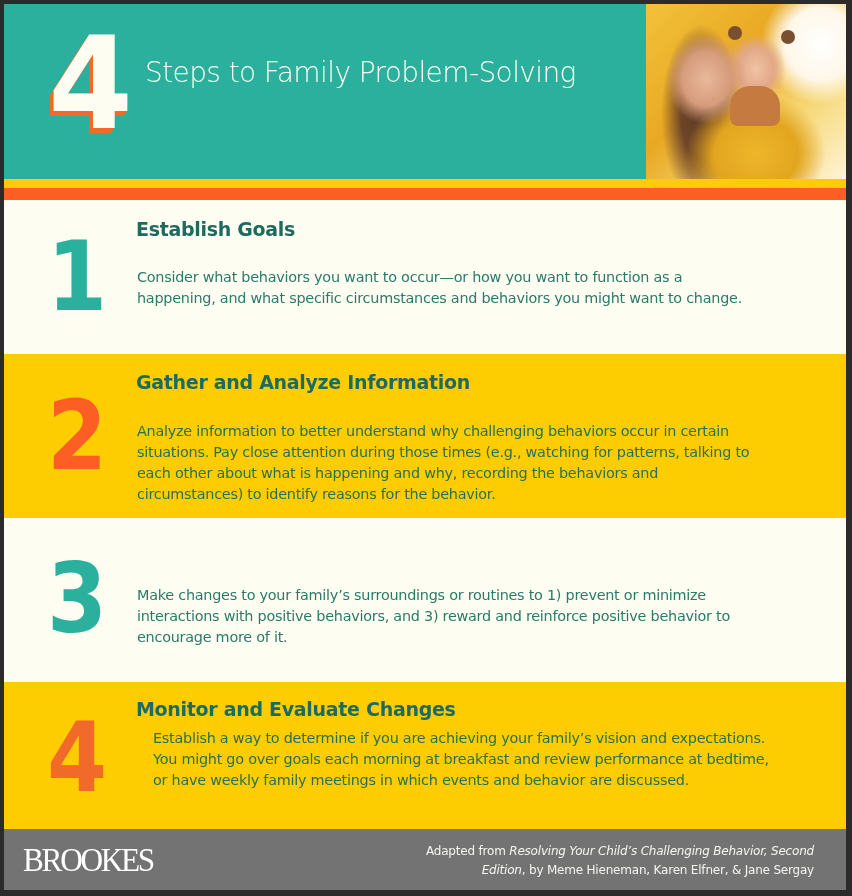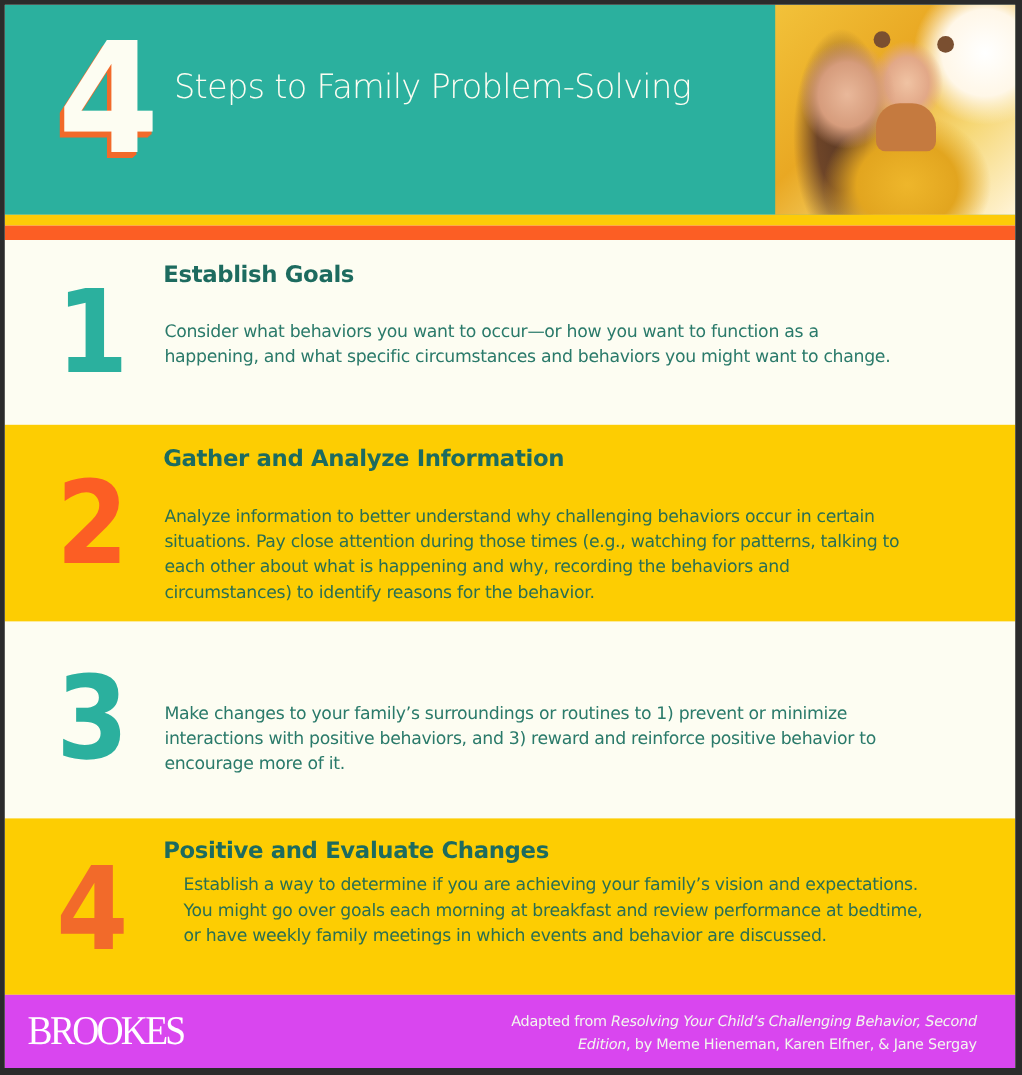--- a/index.html
+++ b/index.html
@@ -78,21 +78,21 @@
     font-family: "DejaVu Sans", sans-serif; font-weight: 400;
     font-size: 14.4px; line-height: 21px; color: #2a7a6a;
     letter-spacing: -0.25px;
   }
   .step.yellow .step-body { color: #2a6f53; }
   .step-body .line { display: block; white-space: nowrap; }
 
   
   .footer {
     position: absolute; left: 0; top: 825px; width: 842px; height: 61px;
-    background: #d946ef;
+    background: #737373;
   }
   .footer-logo {
     position: absolute; left: 19px; top: 14px;
     font-family: "Liberation Serif", "DejaVu Serif", serif;
     font-size: 34px; line-height: 34px; color: #ffffff; letter-spacing: -2.5px;
     transform: scaleX(0.92); transform-origin: left top;
   }
   .footer-credit {
     position: absolute; right: 32px; top: 13px; text-align: right;
     font-family: "DejaVu Sans", sans-serif; font-size: 12px; line-height: 18.5px;
@@ -142,21 +142,21 @@
     <div class="step-number teal" style="top:33px;">3</div>
     <div class="step-body" style="top:67px;">
       <span class="line">Make changes to your family’s surroundings or routines to 1) prevent or minimize</span>
       <span class="line">interactions with positive behaviors, and 3) reward and reinforce positive behavior to</span>
       <span class="line">encourage more of it.</span>
     </div>
   </div>
 
   <div class="step yellow" style="top:678px;height:147px;">
     <div class="step-number orange4" style="top:28px;">4</div>
-    <div class="step-title" style="top:16px;">Positive and Evaluate Changes</div>
+    <div class="step-title" style="top:16px;">Monitor and Evaluate Changes</div>
     <div class="step-body" style="top:46px;margin-left:16px;">
       <span class="line">Establish a way to determine if you are achieving your family’s vision and expectations.</span>
       <span class="line">You might go over goals each morning at breakfast and review performance at bedtime,</span>
       <span class="line">or have weekly family meetings in which events and behavior are discussed.</span>
     </div>
   </div>
 
   <div class="footer">
     <div class="footer-logo">BROOKES</div>
     <div class="footer-credit">

